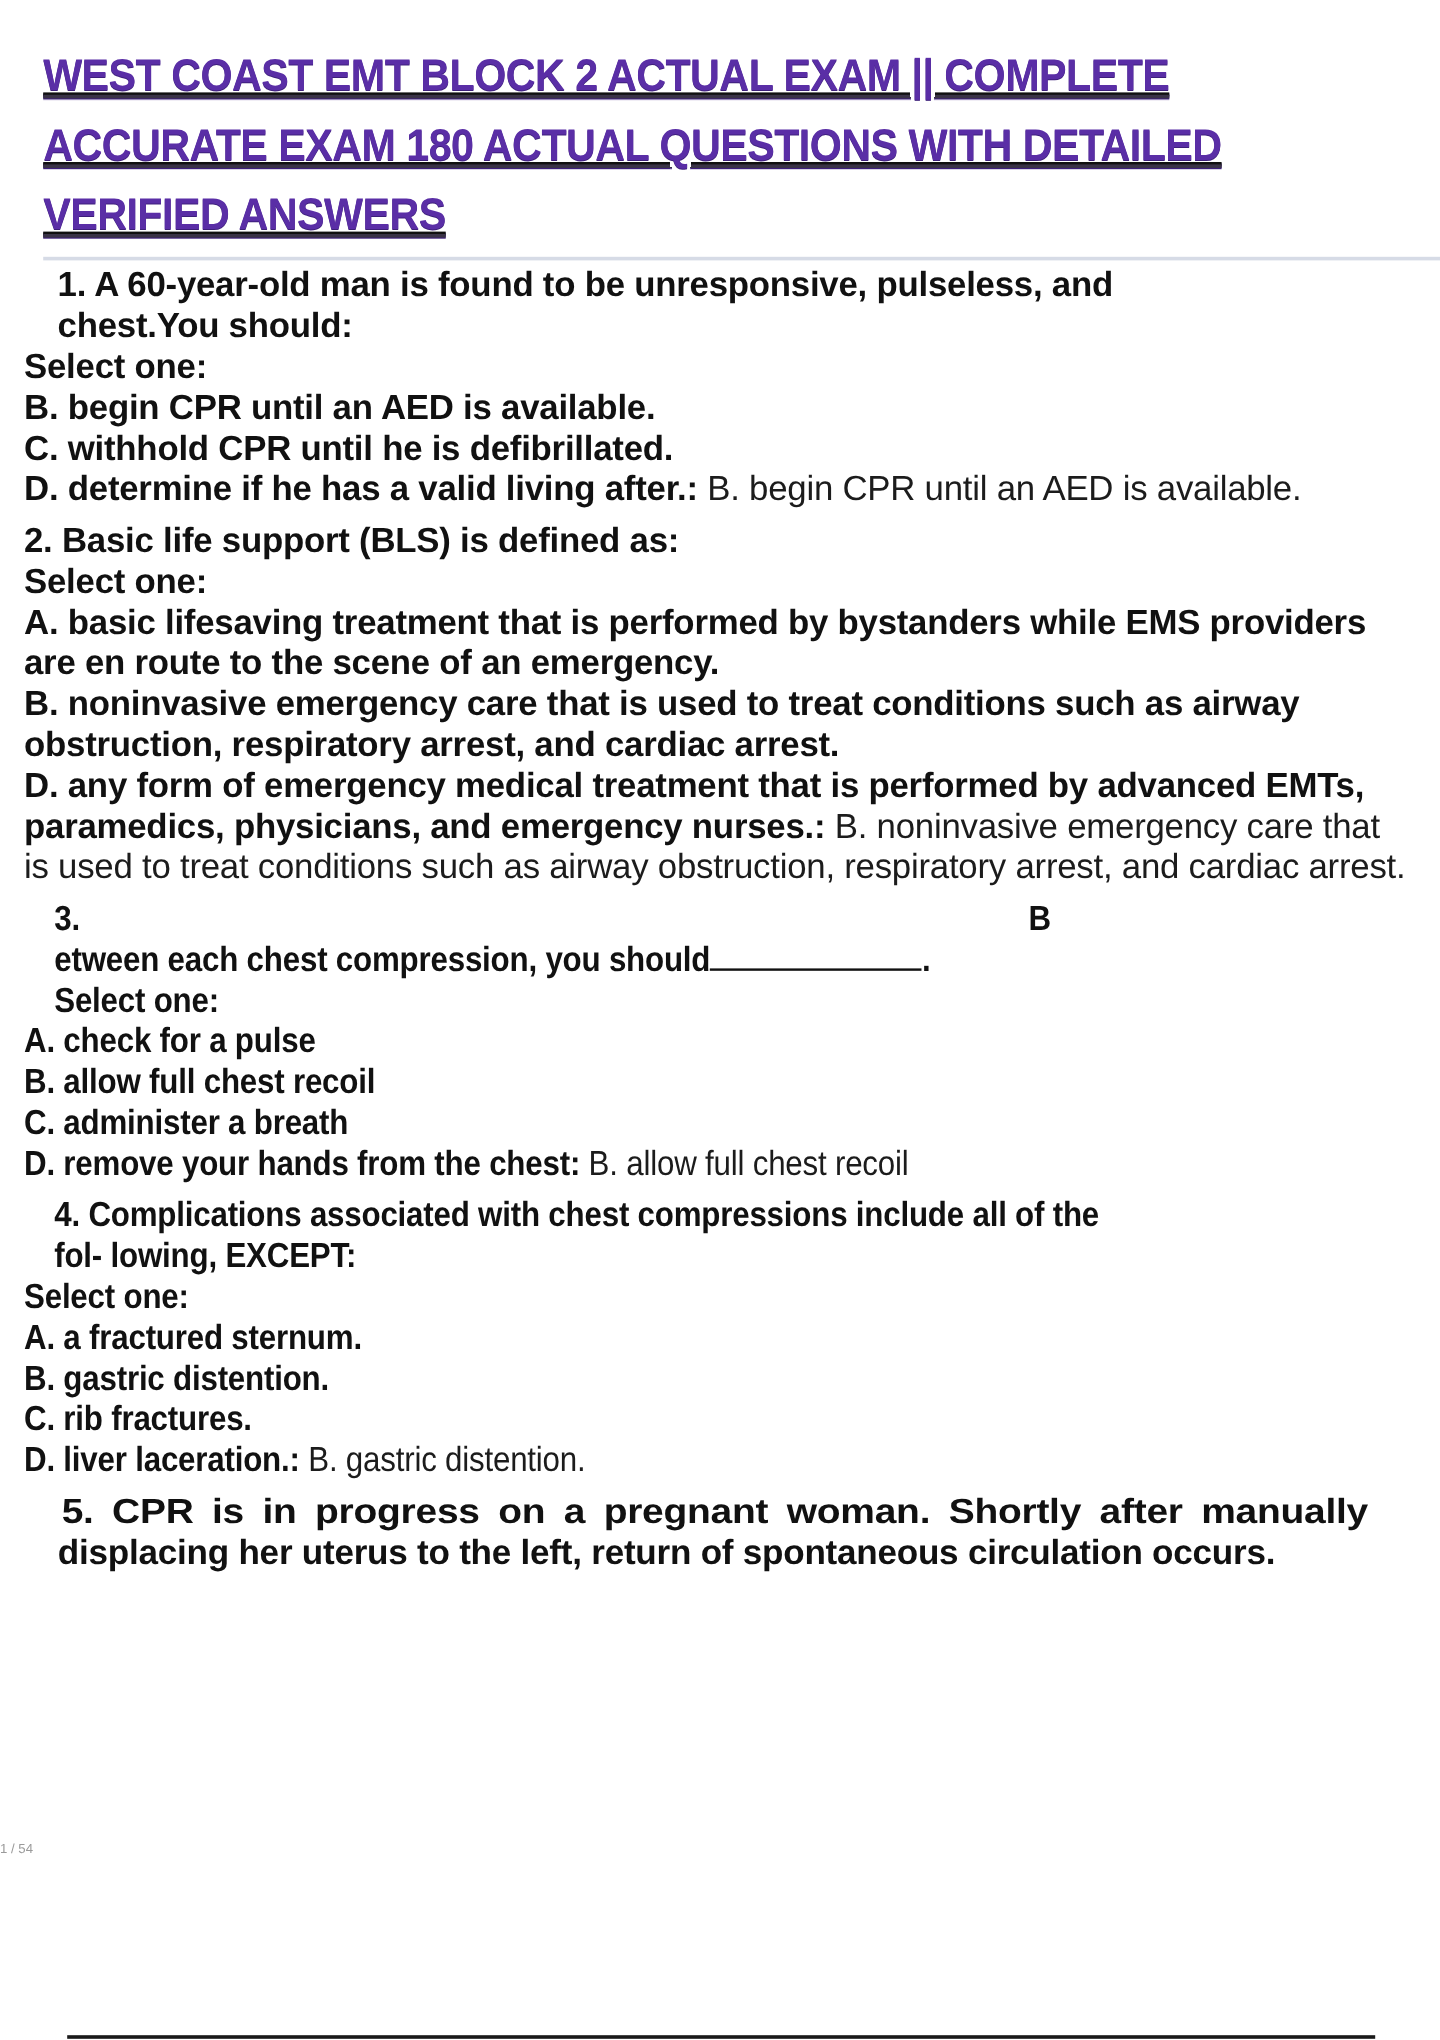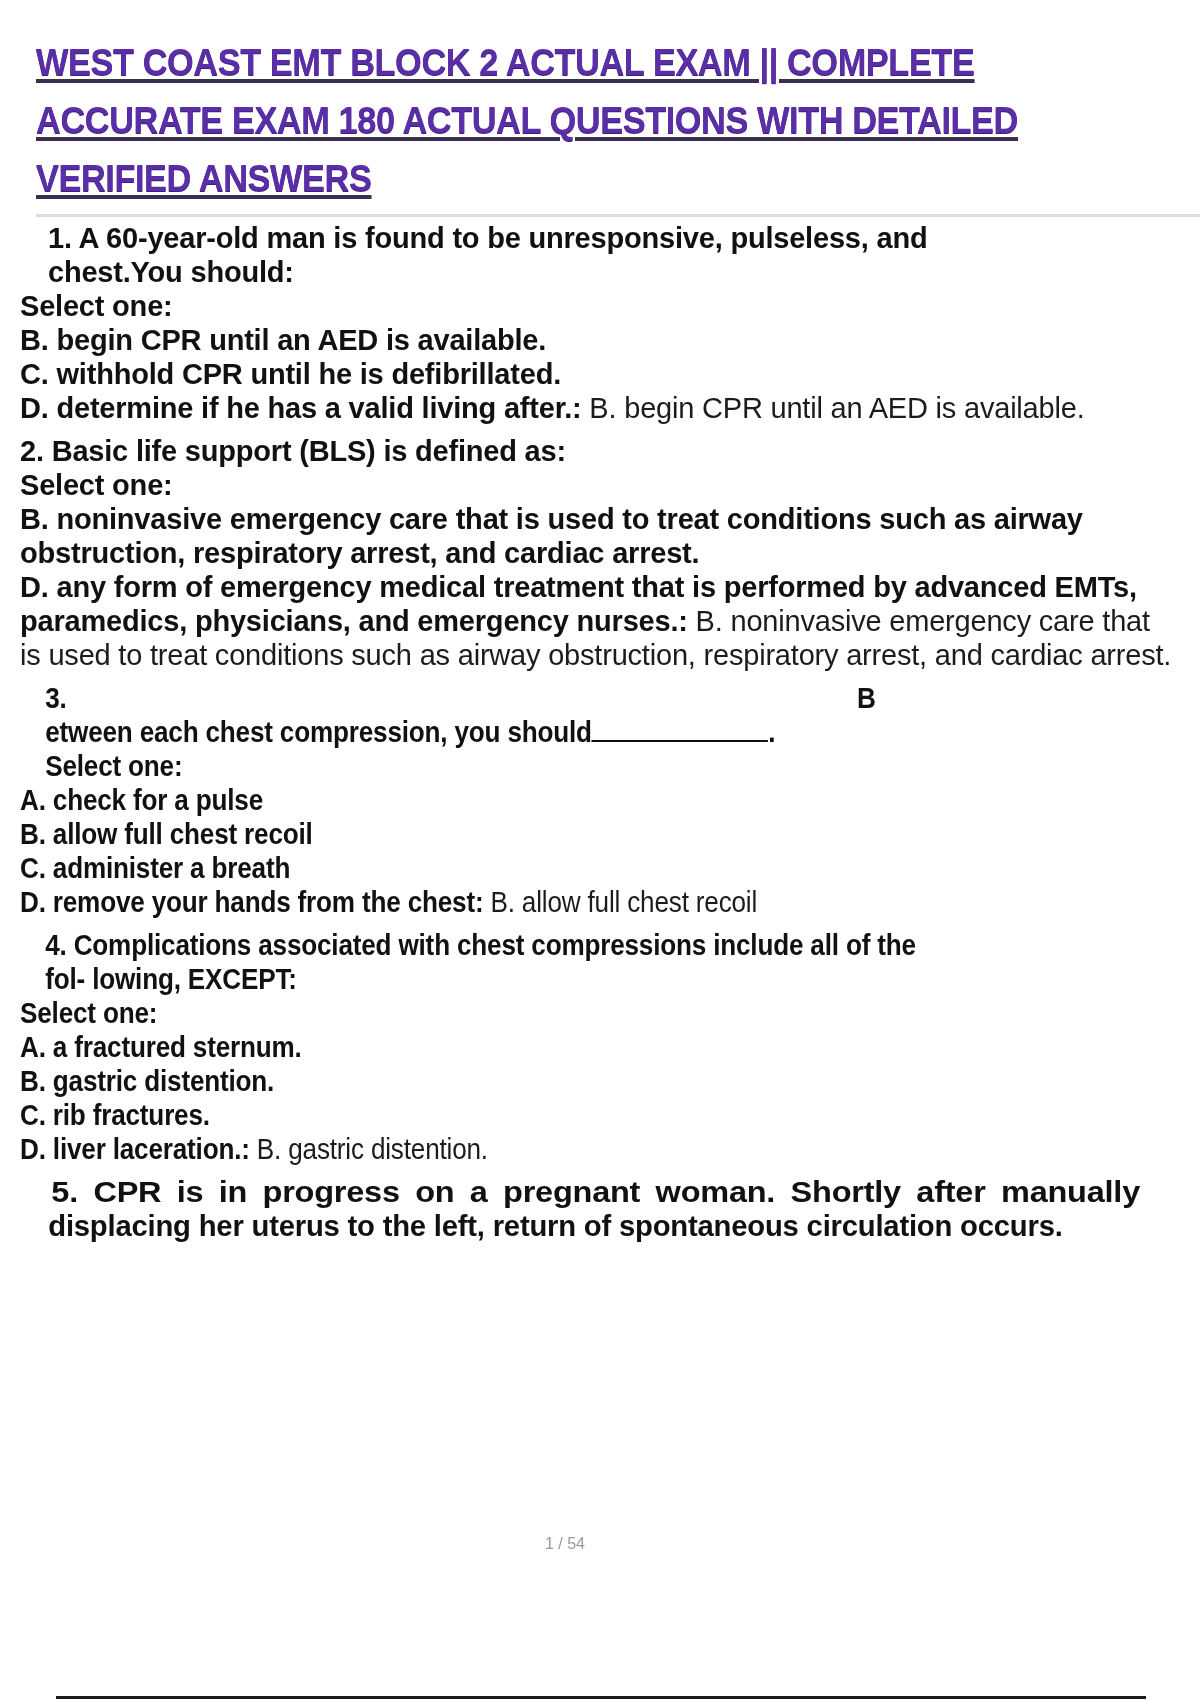--- a/index.html
+++ b/index.html
@@ -1,20 +1,20 @@
 <!DOCTYPE html>
 <html><head>
 <meta charset="utf-8">
 <style>
   html, body { margin: 0; padding: 0; background: #ffffff; }
   body {
     width: 1200px; height: 1700px; position: relative; overflow: hidden;
     font-family: "Liberation Sans", sans-serif; color: #111111;
   }
-  .title-block { position: absolute; left: 36px; top: 34px; width: 1130px; }
+  .title-block { position: absolute; left: 36px; top: 34px; width: 1130px; text-decoration: underline; }
   .title-line {
     display: block; width: max-content;
     font-family: "Liberation Sans", sans-serif;
     font-weight: 700; font-size: 37px; line-height: 58px; letter-spacing: -0.5px;
     color: #5a2ea6;
     text-decoration: underline; text-decoration-color: #3a3346;
     text-decoration-thickness: 3px; text-underline-offset: 4px;
     transform: scaleX(0.93); transform-origin: left center;
     text-shadow: 0 1px 0 #3d1f7a;
     position: relative;
@@ -30,22 +30,22 @@
   .q .ans { font-weight: 400; color: #1c1c1c; }
   .q .wrap { white-space: normal; }
   .gap { height: 9px; }
   .cond { transform: scaleX(0.9); transform-origin: left center; width: 111%; }
   .q3-head { position: relative; height: 34px; }
   .q3-num { position: absolute; left: 28px; }
   .q3-b { position: absolute; left: 930px; }
   .blank { display: inline-block; width: 196px; border-bottom: 2px solid #111; height: 24px; vertical-align: baseline; }
   .q5 { text-align: justify; text-align-last: justify; }
   .page-indicator {
-    position: absolute; left: 0; width: 1130px; top: 1535px; text-align: center;
-    font-size: 16px; color: #9a9a9a;
+    position: absolute; left: 0; width: 1130px; top: 1535px; 
+    font-size: 11px; color: #9a9a9a;
   }
   .bottom-rule {
     position: absolute; left: 56px; top: 1696px; width: 1090px; height: 3px; background: #1a1a1a;
   }
 </style>
 </head>
 <body>
 
 <div class="title-block">
   <span class="title-line">WEST COAST EMT BLOCK 2 ACTUAL EXAM || COMPLETE</span>
@@ -63,20 +63,21 @@
     <div class="line">Select one:</div>
     <div class="line">B. begin CPR until an AED is available.</div>
     <div class="line">C. withhold CPR until he is defibrillated.</div>
     <div class="line"><span>D. determine if he has a valid living after.:</span><span class="ans"> B. begin CPR until an AED is available.</span></div>
   </div>
   <div class="gap"></div>
 
   <div class="q">
     <div class="line">2. Basic life support (BLS) is defined as:</div>
     <div class="line">Select one:</div>
+    <div class="wrap">A. basic lifesaving treatment that is performed by bystanders while EMS providers are en route to the scene of an emergency.</div>
     <div class="wrap">B. noninvasive emergency care that is used to treat conditions such as airway obstruction, respiratory arrest, and cardiac arrest.</div>
     <div class="wrap"><span>D. any form of emergency medical treatment that is performed by advanced EMTs, paramedics, physicians, and emergency nurses.:</span><span class="ans"> B. noninvasive emergency care that is used to treat conditions such as airway obstruction, respiratory arrest, and cardiac arrest.</span></div>
   </div>
   <div class="gap"></div>
 
   <div class="q cond">
     <div class="q3-head">
       <span class="q3-num">3.</span>
       <span class="q3-b">B</span>
     </div>

